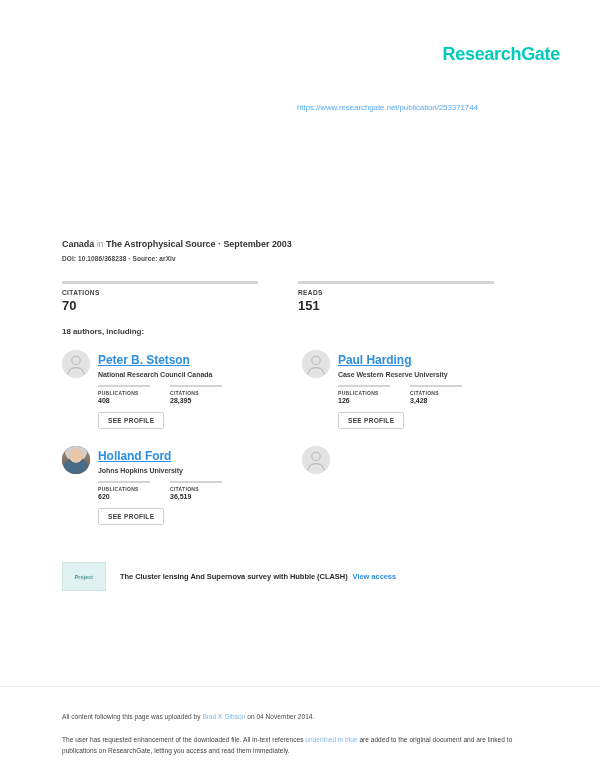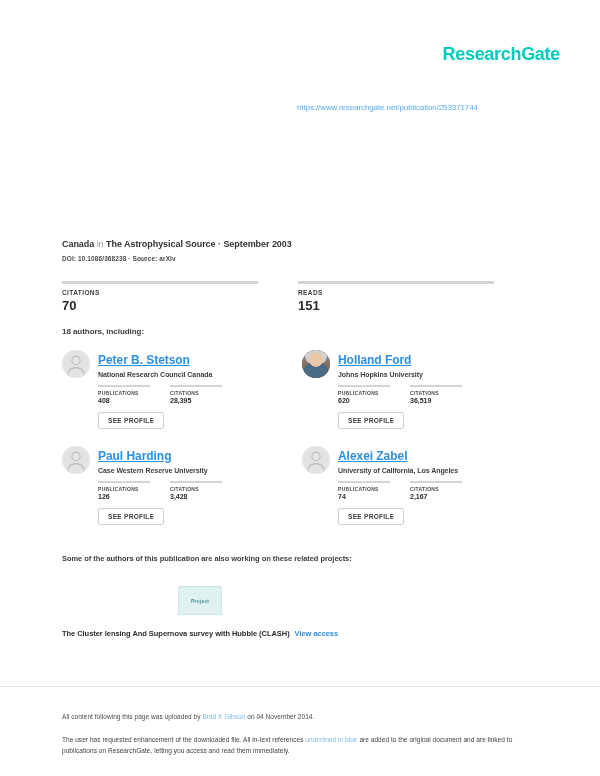--- a/index.html
+++ b/index.html
@@ -207,25 +207,24 @@
     left: 62px;
     top: 554px;
     font-size: 7.5px;
     font-weight: bold;
     color: #3d3d3d;
     letter-spacing: -0.05px;
   }
   .project-row {
     position: absolute;
     left: 62px;
-    top: 586px;
+    top: 562px;
     display: flex;
     align-items: center;
     gap: 14px;
-    flex-direction: column;
   }
   .project-thumb {
     width: 42px;
     height: 27px;
     background: #dff1f0;
     border: 1px solid #cfe5e4;
     display: flex;
     align-items: center;
     justify-content: center;
     font-size: 5px;
@@ -332,20 +331,47 @@
             <div class="bar"></div>
             <div class="mlabel">CITATIONS</div>
             <div class="mvalue">28,395</div>
           </div>
         </div>
         <div class="see-profile">SEE PROFILE</div>
       </div>
     </div>
 
     <div class="author">
+      <div class="avatar">
+        <svg width="28" height="28" viewBox="0 0 28 28" aria-hidden="true">
+          <circle cx="14" cy="14" r="14" fill="#e3e3e3"></circle>
+          <circle cx="14" cy="10.5" r="4.2" fill="none" stroke="#b9b9b9" stroke-width="1.1"></circle>
+          <path d="M5.6 24.5c1.1-4.6 4.4-6.9 8.4-6.9s7.3 2.3 8.4 6.9" fill="none" stroke="#b9b9b9" stroke-width="1.1"></path>
+        </svg>
+      </div>
+      <div class="author-body">
+        <a class="author-name" href="#">Paul Harding</a>
+        <div class="author-inst">Case Western Reserve University</div>
+        <div class="author-metrics">
+          <div class="metric">
+            <div class="bar"></div>
+            <div class="mlabel">PUBLICATIONS</div>
+            <div class="mvalue">126</div>
+          </div>
+          <div class="metric">
+            <div class="bar"></div>
+            <div class="mlabel">CITATIONS</div>
+            <div class="mvalue">3,428</div>
+          </div>
+        </div>
+        <div class="see-profile">SEE PROFILE</div>
+      </div>
+    </div>
+
+    <div class="author">
       <div class="avatar photo">
         <span class="face"></span>
       </div>
       <div class="author-body">
         <a class="author-name" href="#">Holland Ford</a>
         <div class="author-inst">Johns Hopkins University</div>
         <div class="author-metrics">
           <div class="metric">
             <div class="bar"></div>
             <div class="mlabel">PUBLICATIONS</div>
@@ -362,69 +388,24 @@
     </div>
 
     <div class="author">
       <div class="avatar">
         <svg width="28" height="28" viewBox="0 0 28 28" aria-hidden="true">
           <circle cx="14" cy="14" r="14" fill="#e3e3e3"></circle>
           <circle cx="14" cy="10.5" r="4.2" fill="none" stroke="#b9b9b9" stroke-width="1.1"></circle>
           <path d="M5.6 24.5c1.1-4.6 4.4-6.9 8.4-6.9s7.3 2.3 8.4 6.9" fill="none" stroke="#b9b9b9" stroke-width="1.1"></path>
         </svg>
       </div>
-      <div class="author-body">
-        <a class="author-name" href="#">Paul Harding</a>
-        <div class="author-inst">Case Western Reserve University</div>
-        <div class="author-metrics">
-          <div class="metric">
-            <div class="bar"></div>
-            <div class="mlabel">PUBLICATIONS</div>
-            <div class="mvalue">126</div>
-          </div>
-          <div class="metric">
-            <div class="bar"></div>
-            <div class="mlabel">CITATIONS</div>
-            <div class="mvalue">3,428</div>
-          </div>
-        </div>
-        <div class="see-profile">SEE PROFILE</div>
-      </div>
-    </div>
-
-    <div class="author">
-      <div class="avatar">
-        <svg width="28" height="28" viewBox="0 0 28 28" aria-hidden="true">
-          <circle cx="14" cy="14" r="14" fill="#e3e3e3"></circle>
-          <circle cx="14" cy="10.5" r="4.2" fill="none" stroke="#b9b9b9" stroke-width="1.1"></circle>
-          <path d="M5.6 24.5c1.1-4.6 4.4-6.9 8.4-6.9s7.3 2.3 8.4 6.9" fill="none" stroke="#b9b9b9" stroke-width="1.1"></path>
-        </svg>
-      </div>
-      <div class="author-body">
-        <a class="author-name" href="#">Alexei Zabel</a>
-        <div class="author-inst">University of California, Los Angeles</div>
-        <div class="author-metrics">
-          <div class="metric">
-            <div class="bar"></div>
-            <div class="mlabel">PUBLICATIONS</div>
-            <div class="mvalue">74</div>
-          </div>
-          <div class="metric">
-            <div class="bar"></div>
-            <div class="mlabel">CITATIONS</div>
-            <div class="mvalue">2,167</div>
-          </div>
-        </div>
-        <div class="see-profile">SEE PROFILE</div>
-      </div>
     </div>
 
   </div>
 
-  <div class="projects-heading">Some of the authors of this publication are also working on these related projects:</div>
   <div class="project-row">
     <div class="project-thumb">Project</div>
     <div style="display:flex;align-items:baseline;">
       <span class="project-title">The Cluster lensing And Supernova survey with Hubble (CLASH)</span>
       <a class="project-link" href="#">View access</a>
     </div>
   </div>
 
   <div class="footer-rule"></div>
   <div class="footer">

